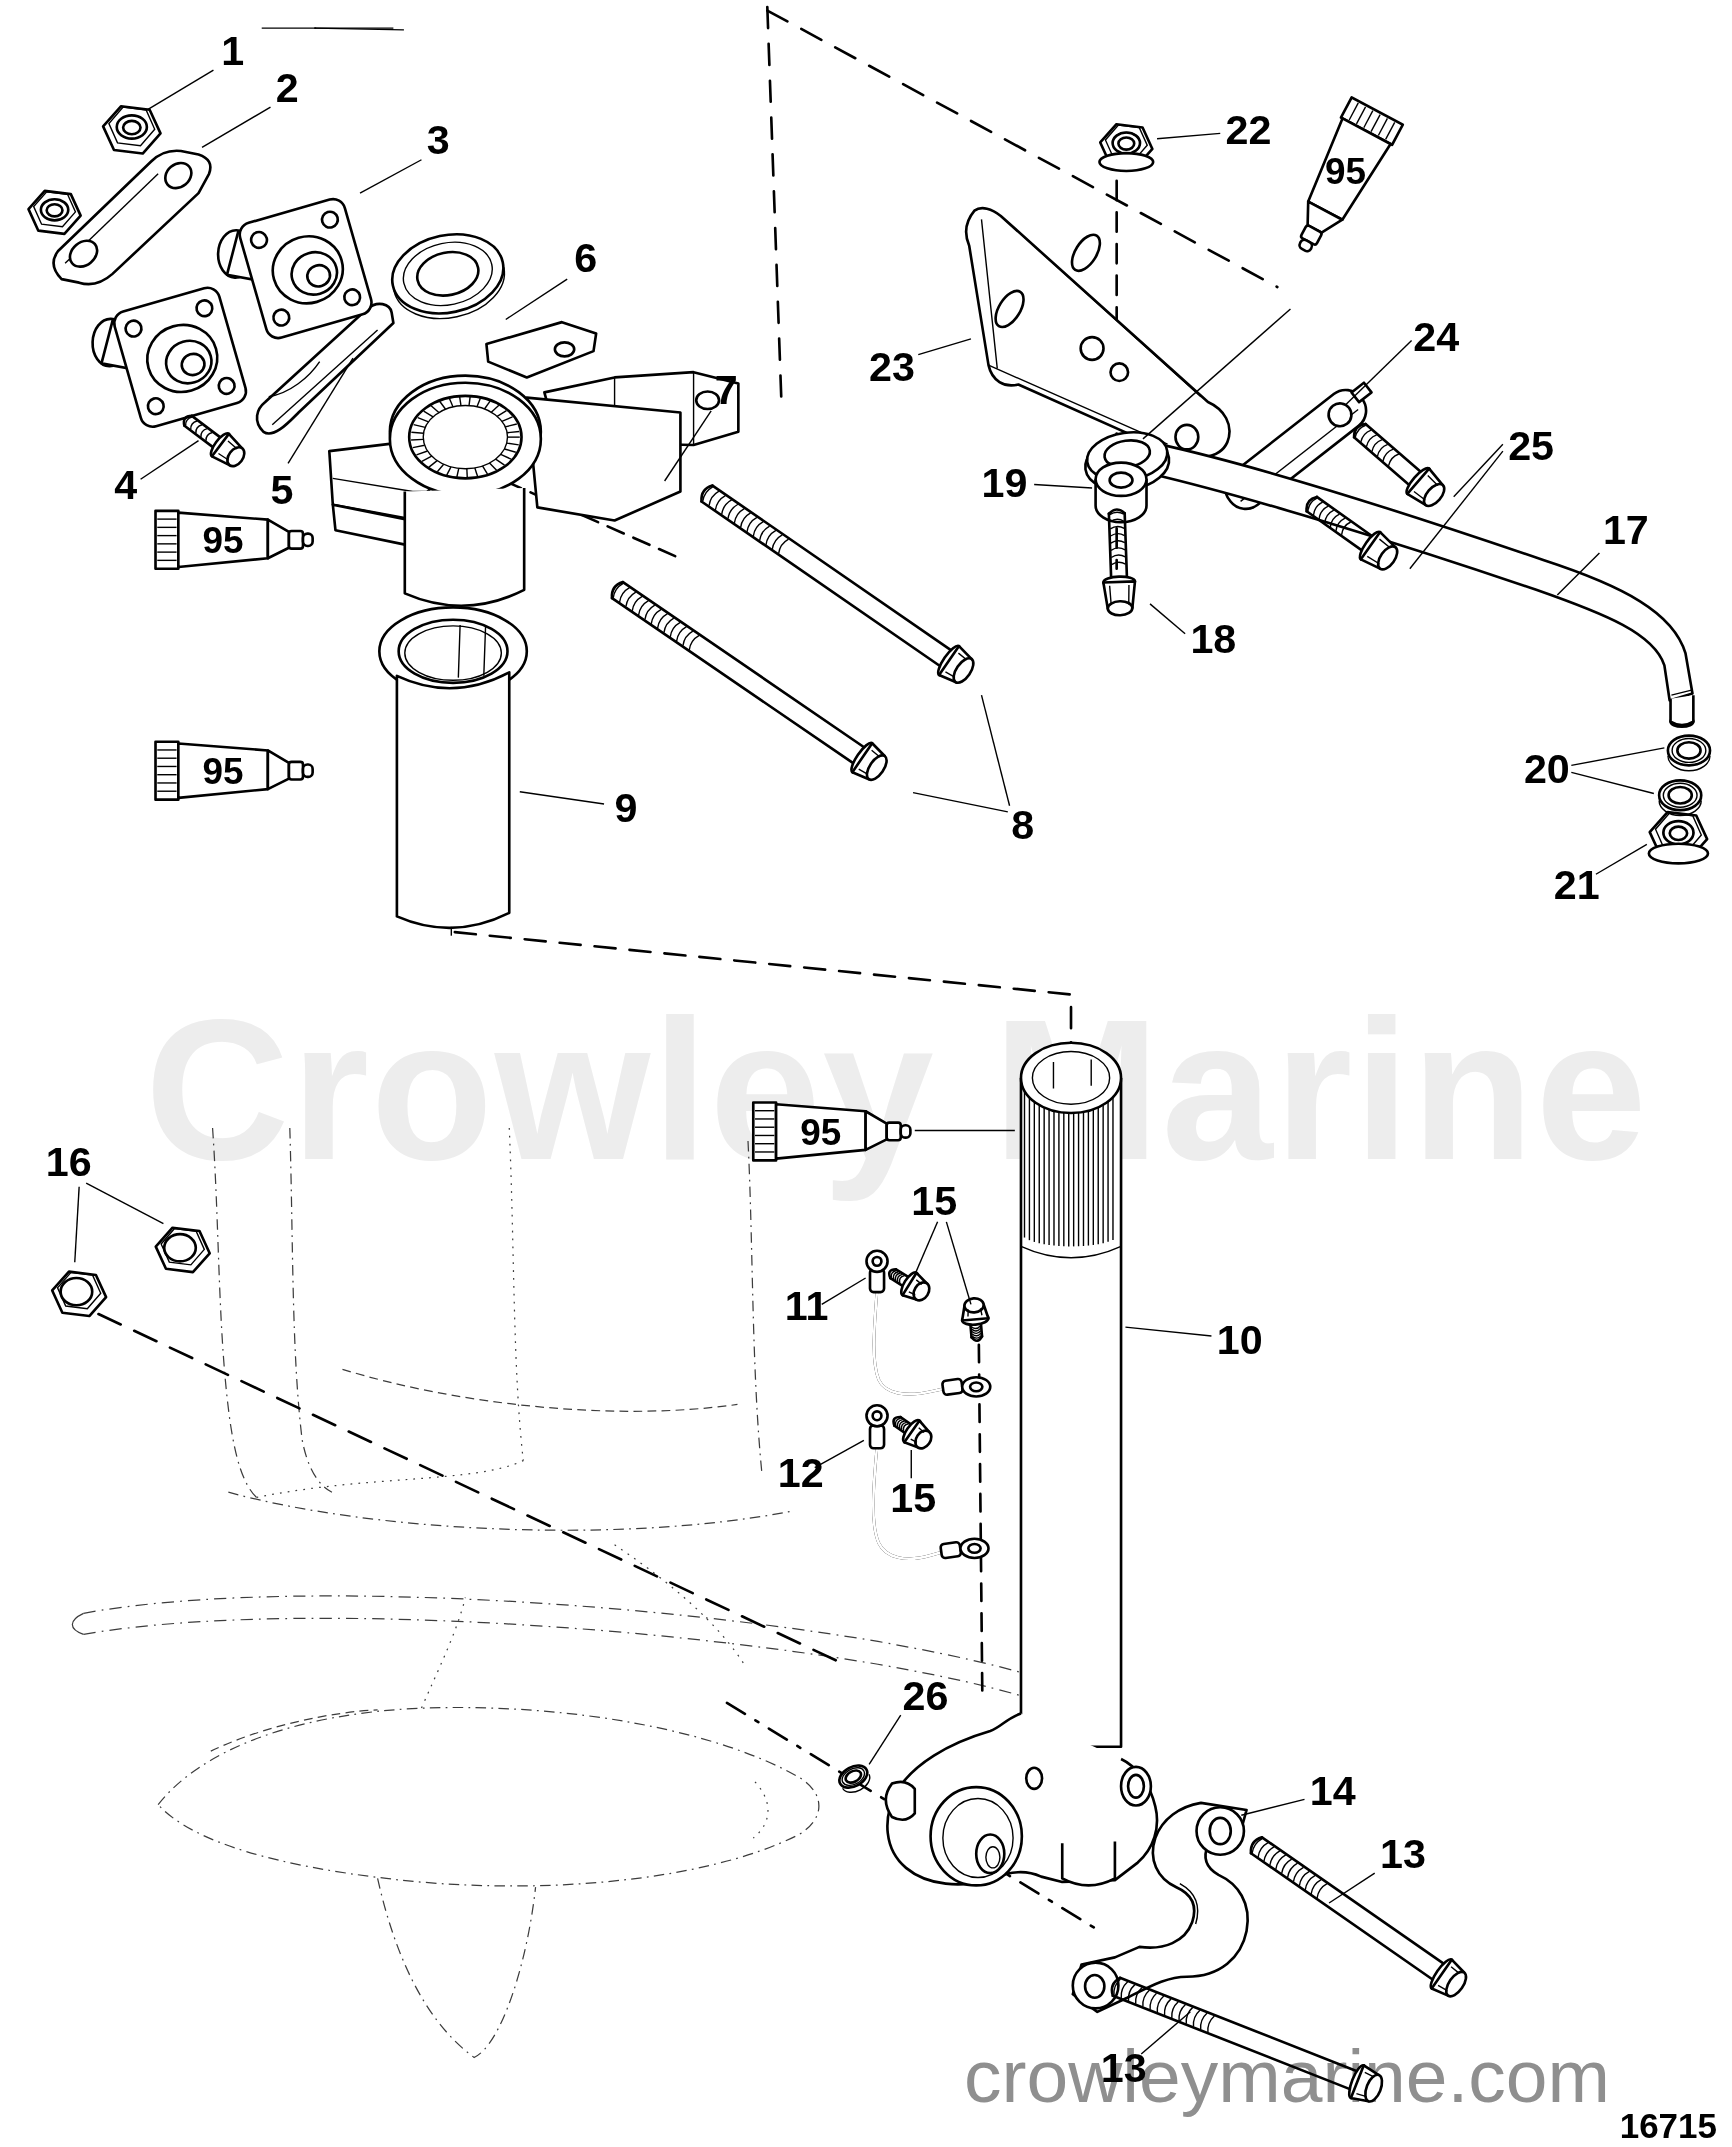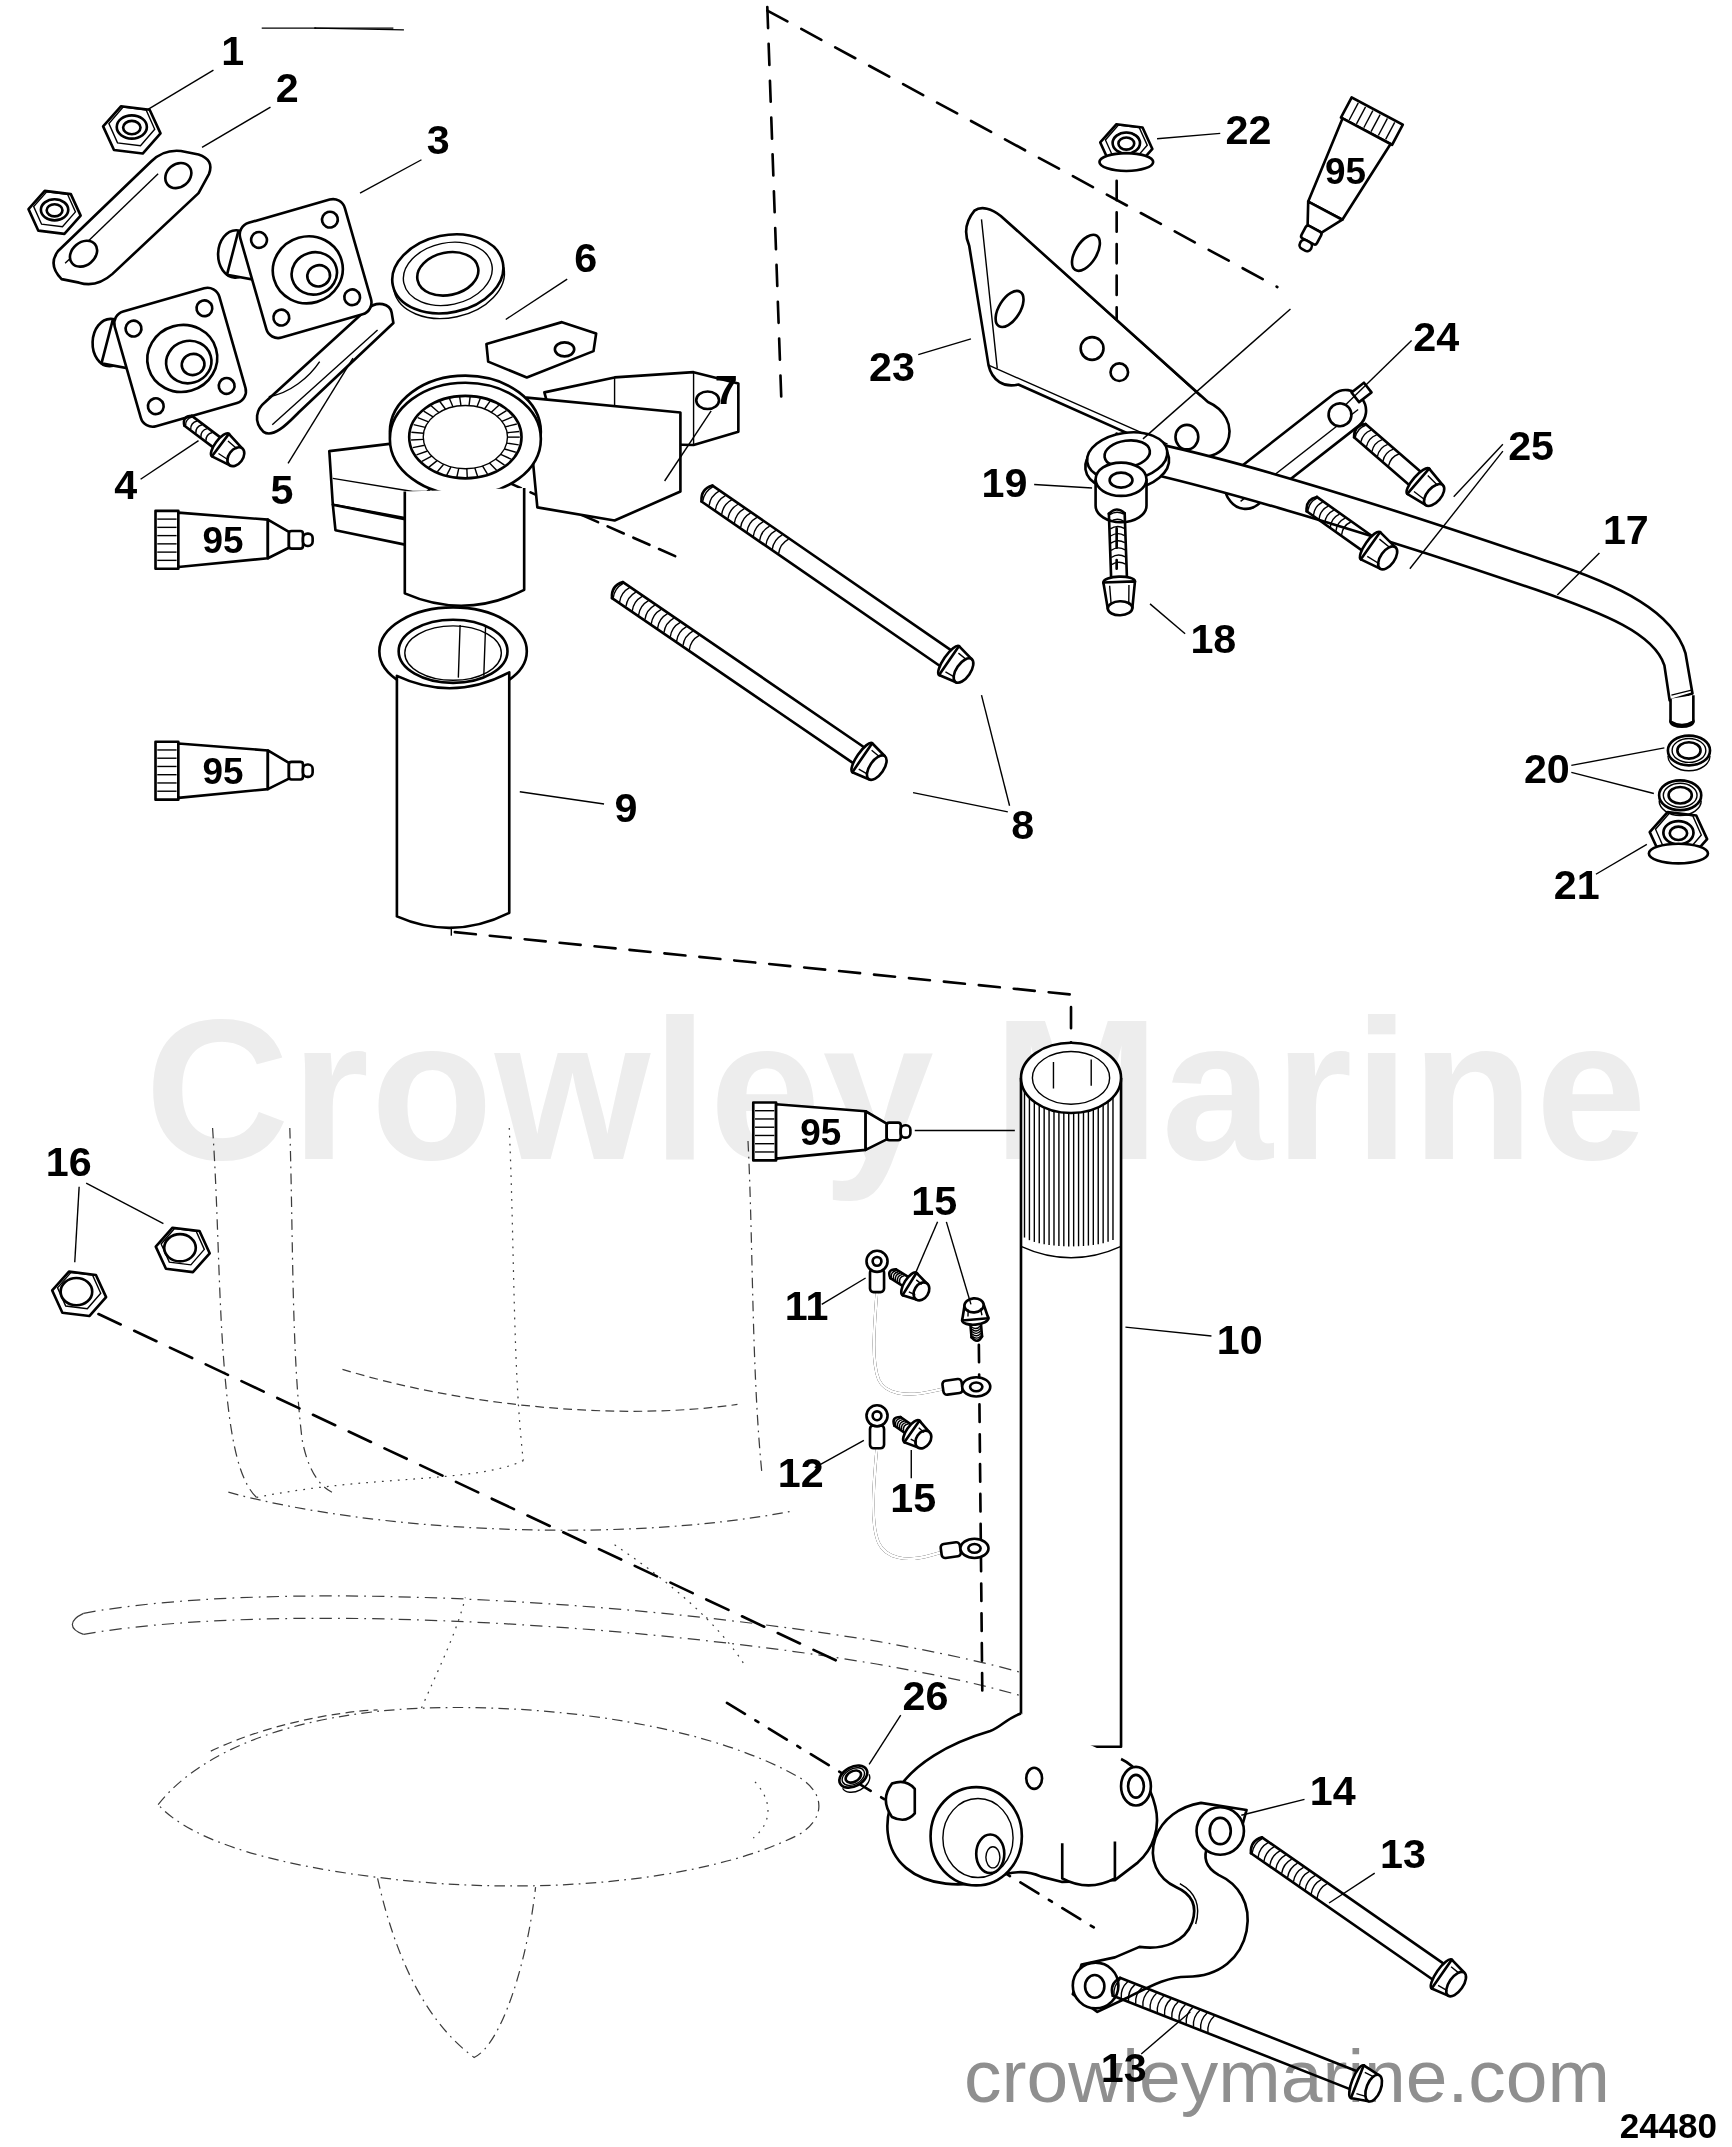--- a/index.html
+++ b/index.html
@@ -17,21 +17,21 @@
   .thin{stroke:#000;stroke-width:1.6;fill:none;}
   .ghost{stroke:#3c3c3c;stroke-width:1.4;fill:none;}
 </style>
 </head>
 <body>
 
 <div class="canvas">
 
   <div class="wm-center">Crowley Marine</div>
   <div class="wm-bottom">crowleymarine.com</div>
-  <div class="doc-num">24480</div>
+  <div class="doc-num">16715</div>
 
   <svg id="diagram" width="1733" height="2147" viewBox="0 0 1974 2446">
 
     <g id="ghost">
       <path class="ghost" stroke-dasharray="12 6 2 6" d="M242,1285 C250,1400 248,1520 262,1620 C268,1660 276,1690 292,1706"></path>
       <path class="ghost" stroke-dasharray="12 6 2 6" d="M330,1285 C334,1420 332,1540 344,1640 C350,1672 362,1692 378,1700"></path>
       <path class="ghost" stroke-dasharray="2 7" d="M580,1285 C586,1420 584,1560 596,1664"></path>
       <path class="ghost" stroke-dasharray="12 6 2 6" d="M852,1300 C858,1420 856,1560 868,1680"></path>
       <path class="ghost" stroke-dasharray="2 7" d="M292,1706 C420,1680 540,1690 596,1664"></path>
       <path class="ghost" stroke-dasharray="12 6 2 6" d="M260,1700 C420,1744 700,1760 900,1722"></path>

